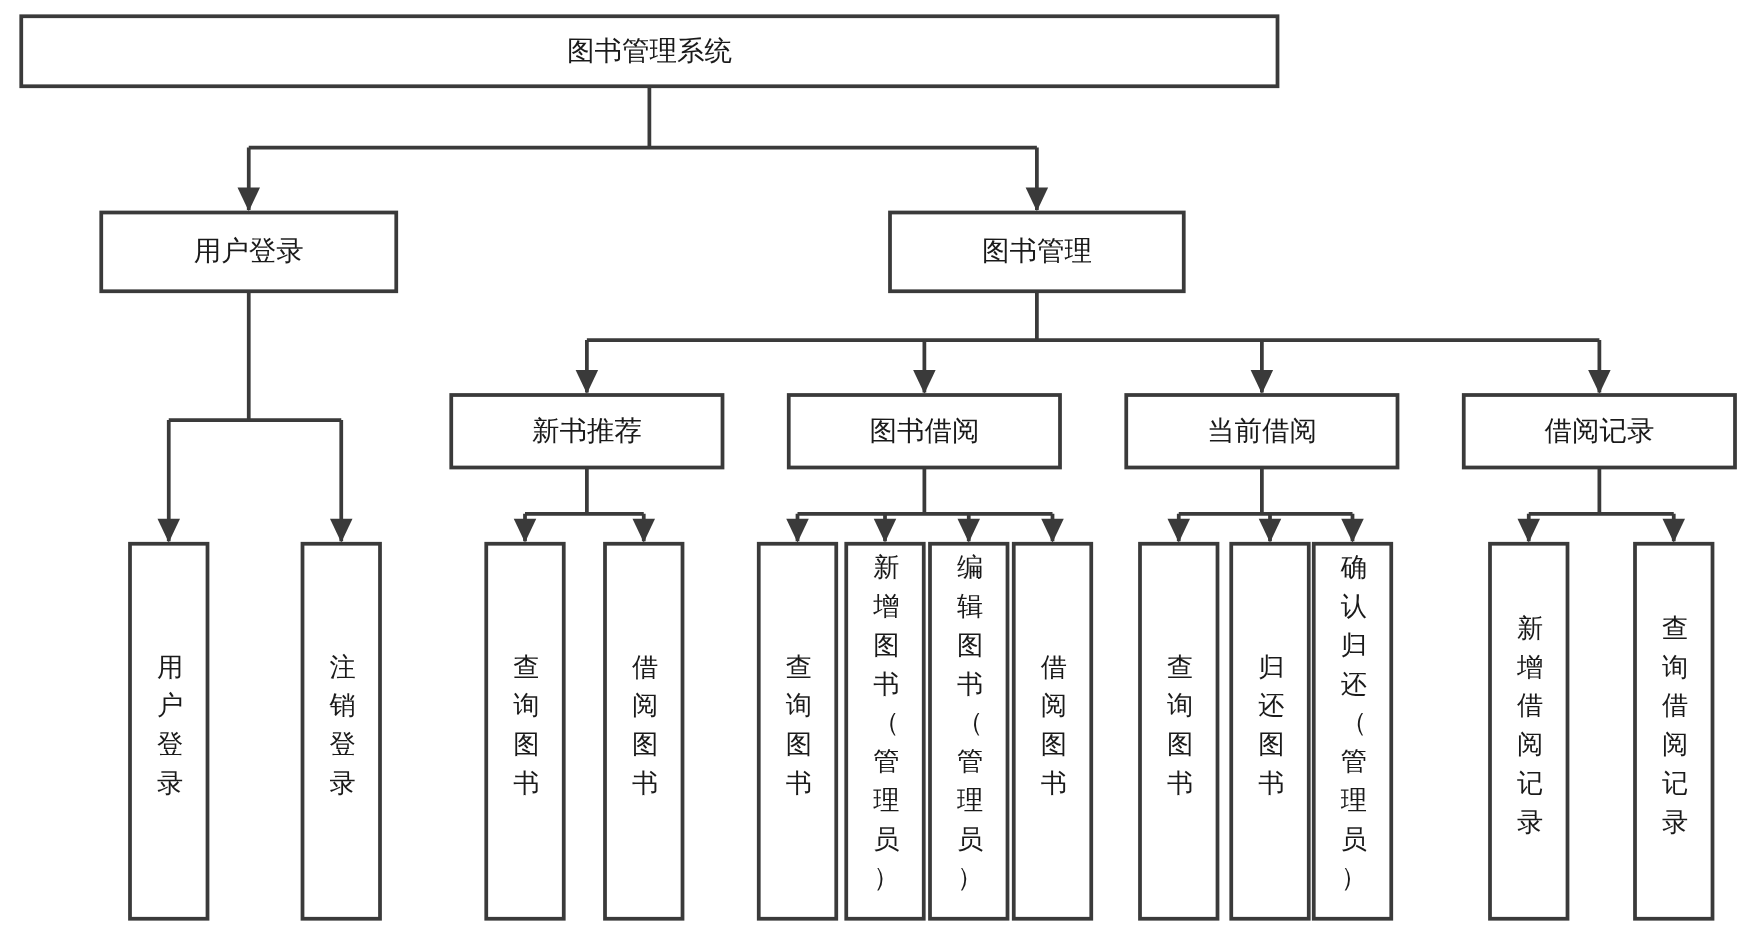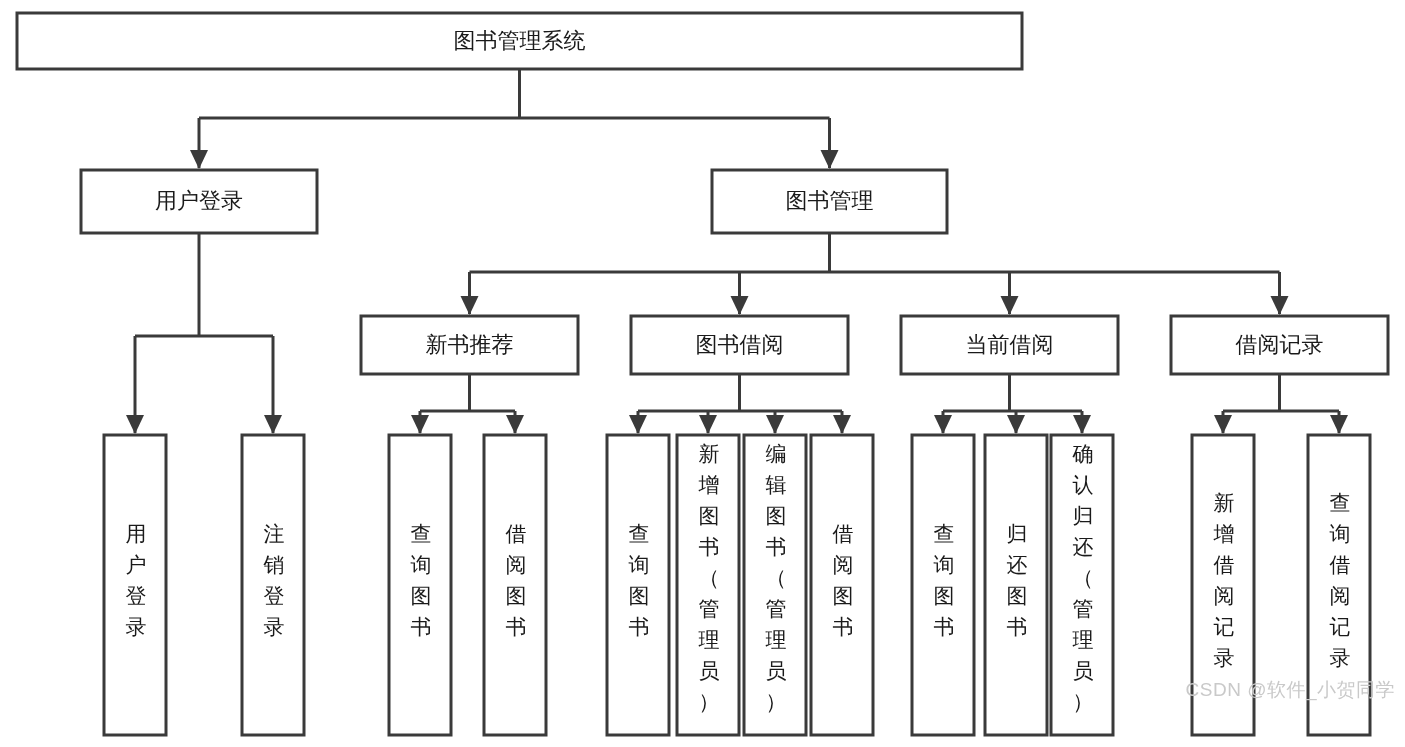--- a/index.html
+++ b/index.html
@@ -201,14 +201,13 @@
         <g>
           <rect x="1192" y="435" width="62" height="300" class="node-box"></rect>
           <text x="1224" y="509.5" class="node-label-v"><tspan x="1224" dy="0">新</tspan><tspan x="1224" dy="31">增</tspan><tspan x="1224" dy="31">借</tspan><tspan x="1224" dy="31">阅</tspan><tspan x="1224" dy="31">记</tspan><tspan x="1224" dy="31">录</tspan></text>
         </g>
         <g>
           <rect x="1308" y="435" width="62" height="300" class="node-box"></rect>
           <text x="1340" y="509.5" class="node-label-v"><tspan x="1340" dy="0">查</tspan><tspan x="1340" dy="31">询</tspan><tspan x="1340" dy="31">借</tspan><tspan x="1340" dy="31">阅</tspan><tspan x="1340" dy="31">记</tspan><tspan x="1340" dy="31">录</tspan></text>
         </g>
       </g>
   </svg>
-  <div class="watermark-text">CSDN @软件_小贺同学</div>
 </div>
 
 </body></html>

